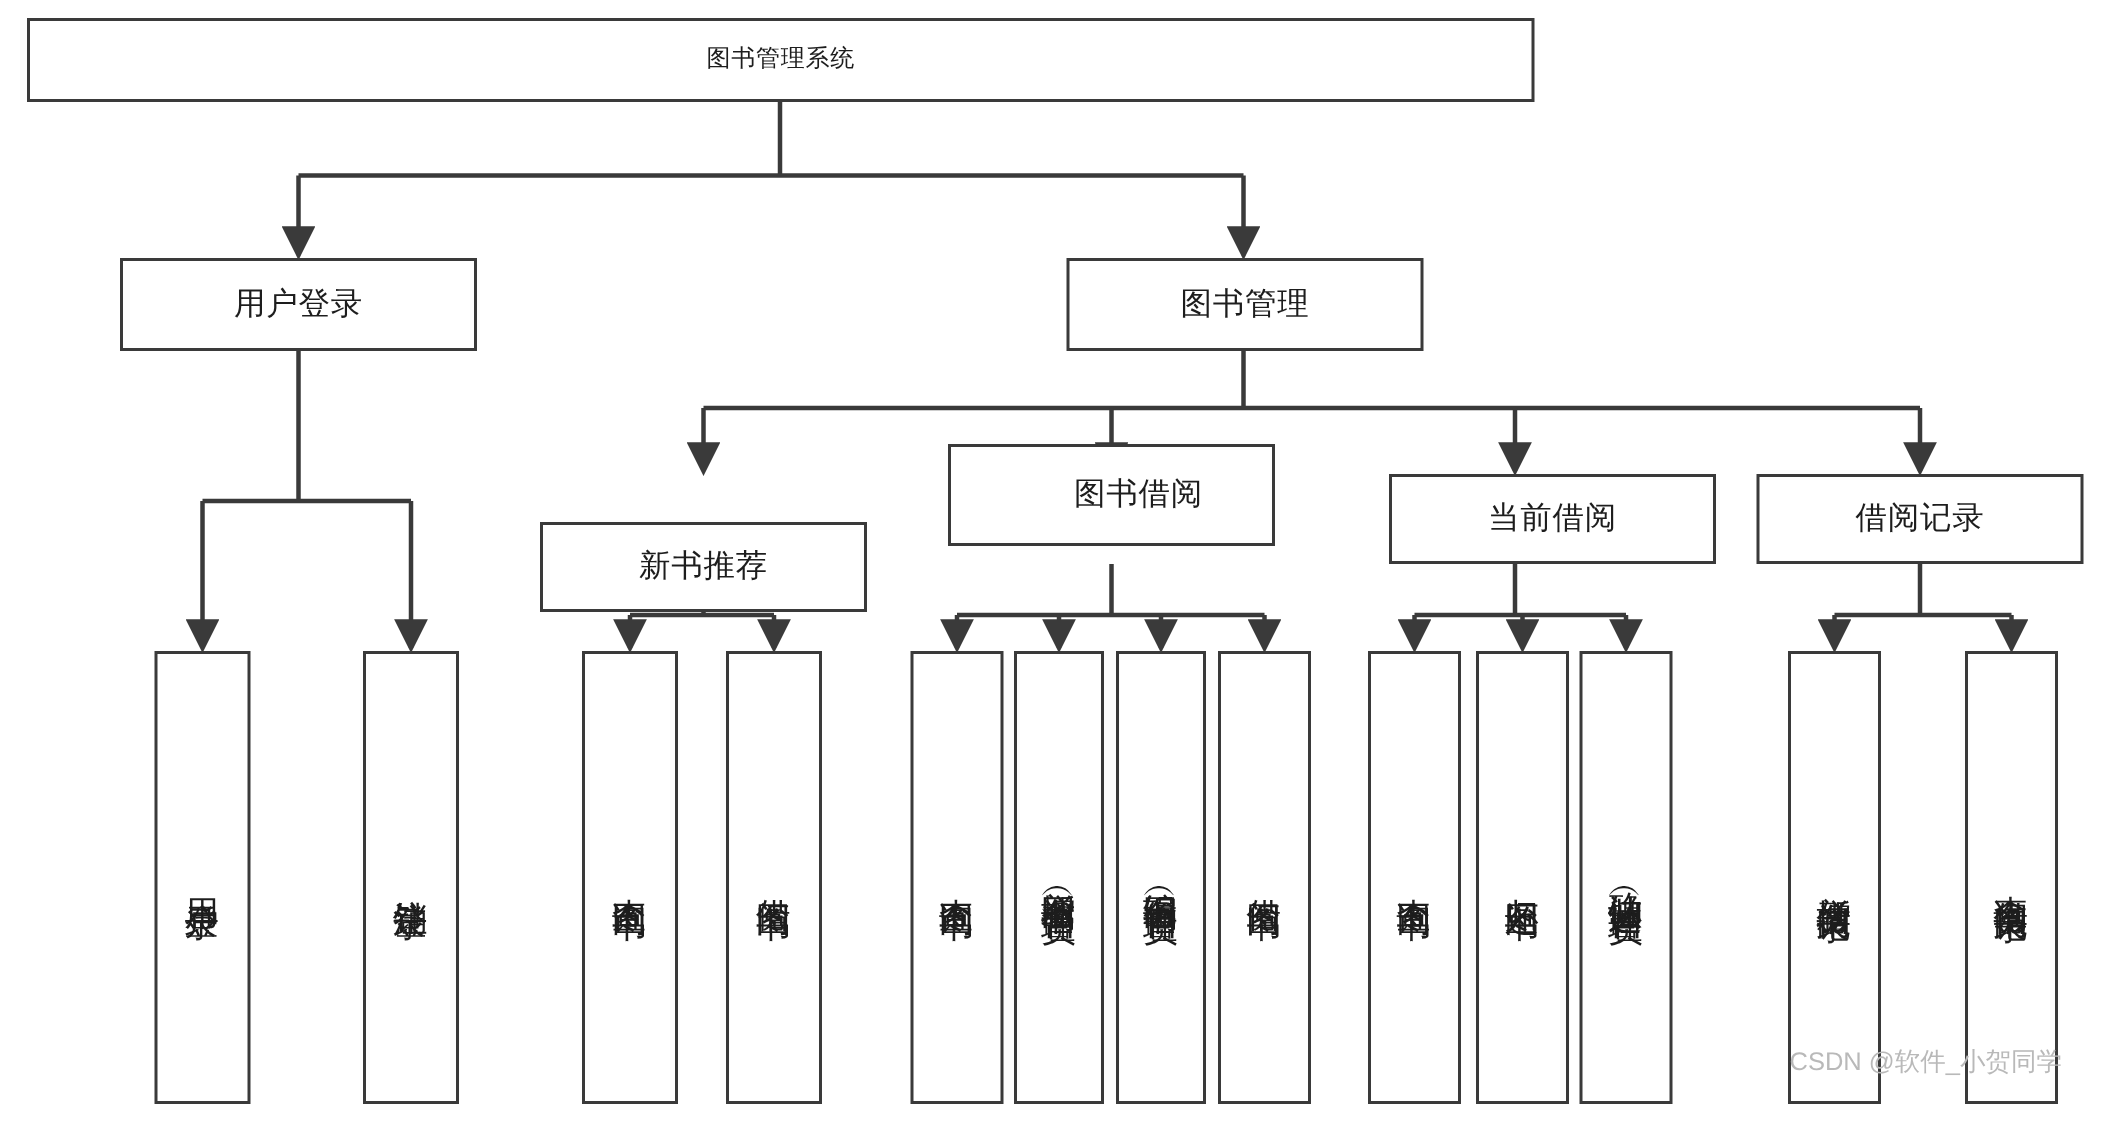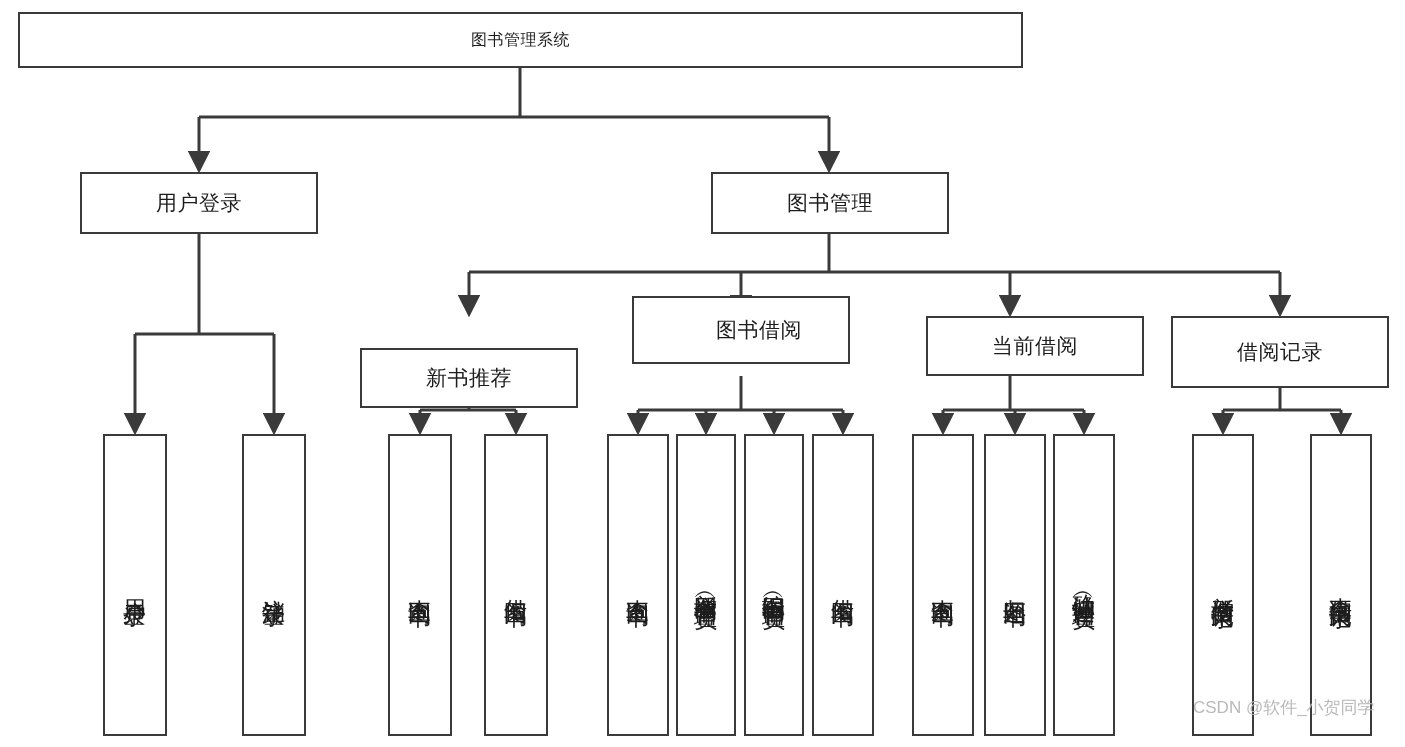--- a/index.html
+++ b/index.html
@@ -145,21 +145,21 @@
 
   <div class="node horiz" style="left: 360px; top: 316px; width: 218px; height: 60px; margin-top: 32px;">
     <span class="lbl">新书推荐</span>
   </div>
   <div class="node horiz" style="left: 632px; top: 296px; width: 218px; height: 68px; padding-left: 36px;">
     <span class="lbl">图书借阅</span>
   </div>
   <div class="node horiz" style="left: 901px; top: 316px; width: 218px; height: 60px; margin-left: 25px;">
     <span class="lbl">当前借阅</span>
   </div>
-  <div class="node horiz" style="left: 1171px; top: 316px; width: 218px; height: 72px;">
+  <div class="node horiz" style="left: 1171px; top: 316px; width: 218px; height: 60px;">
     <span class="lbl">借阅记录</span>
   </div>
 
   <div class="node vert" style="left: 103px; top: 434px; width: 64px; height: 302px;">
     <span class="lbl">用户登录</span>
   </div>
   <div class="node vert" style="left: 242px; top: 434px; width: 64px; height: 302px;">
     <span class="lbl">注销登录</span>
   </div>
   <div class="node vert" style="left: 388px; top: 434px; width: 64px; height: 302px;">

